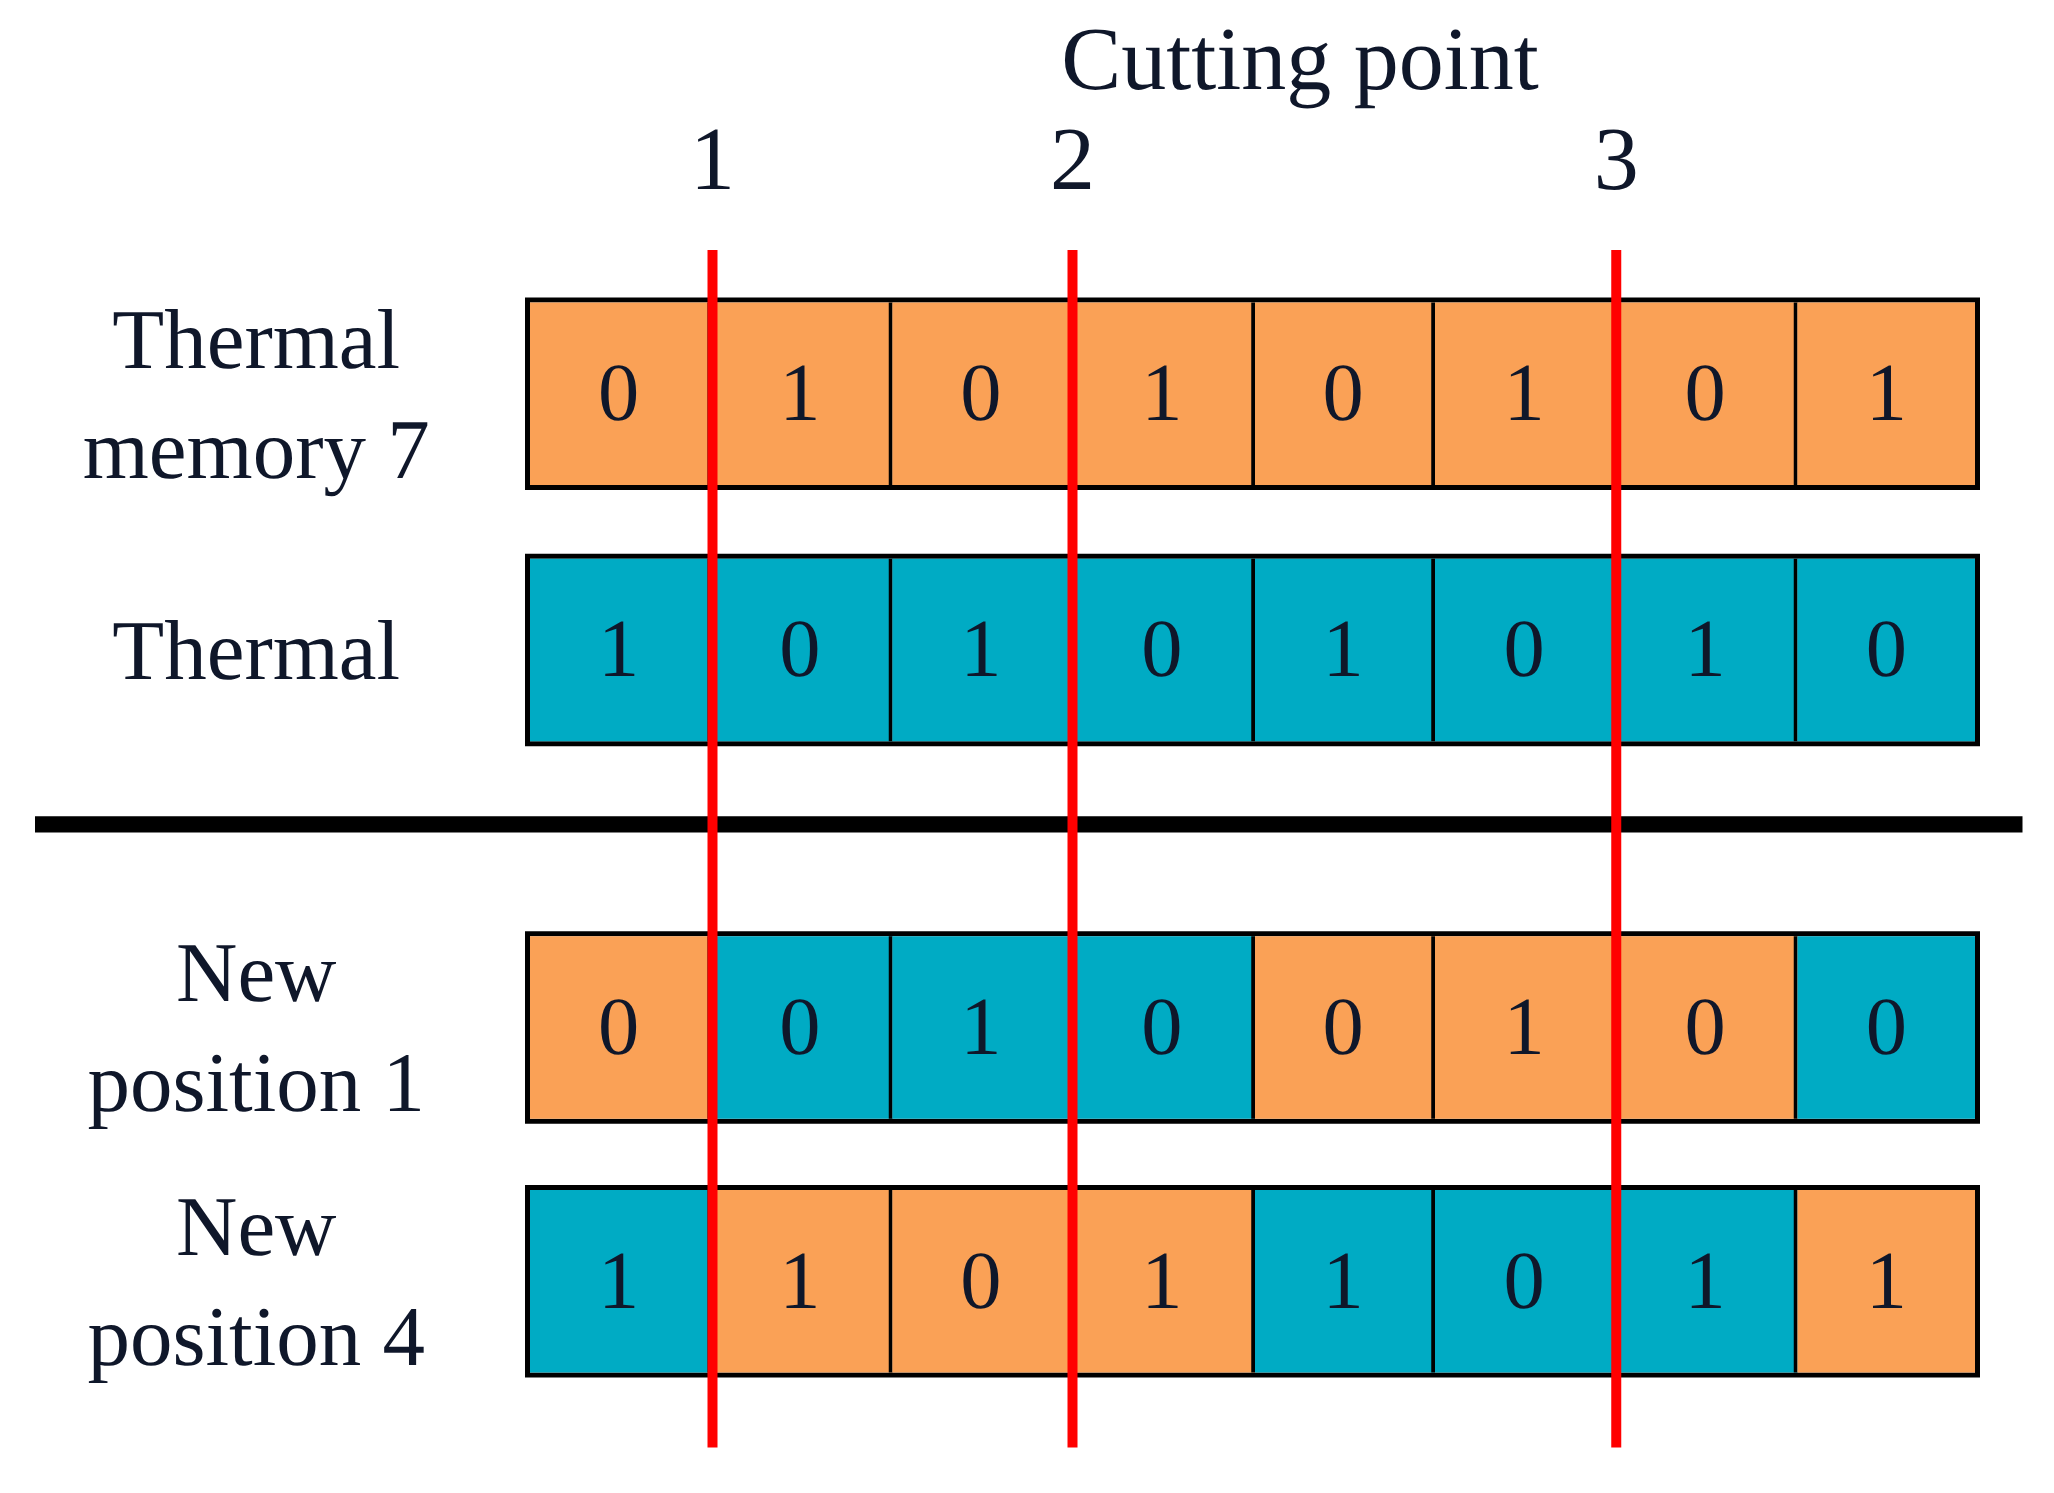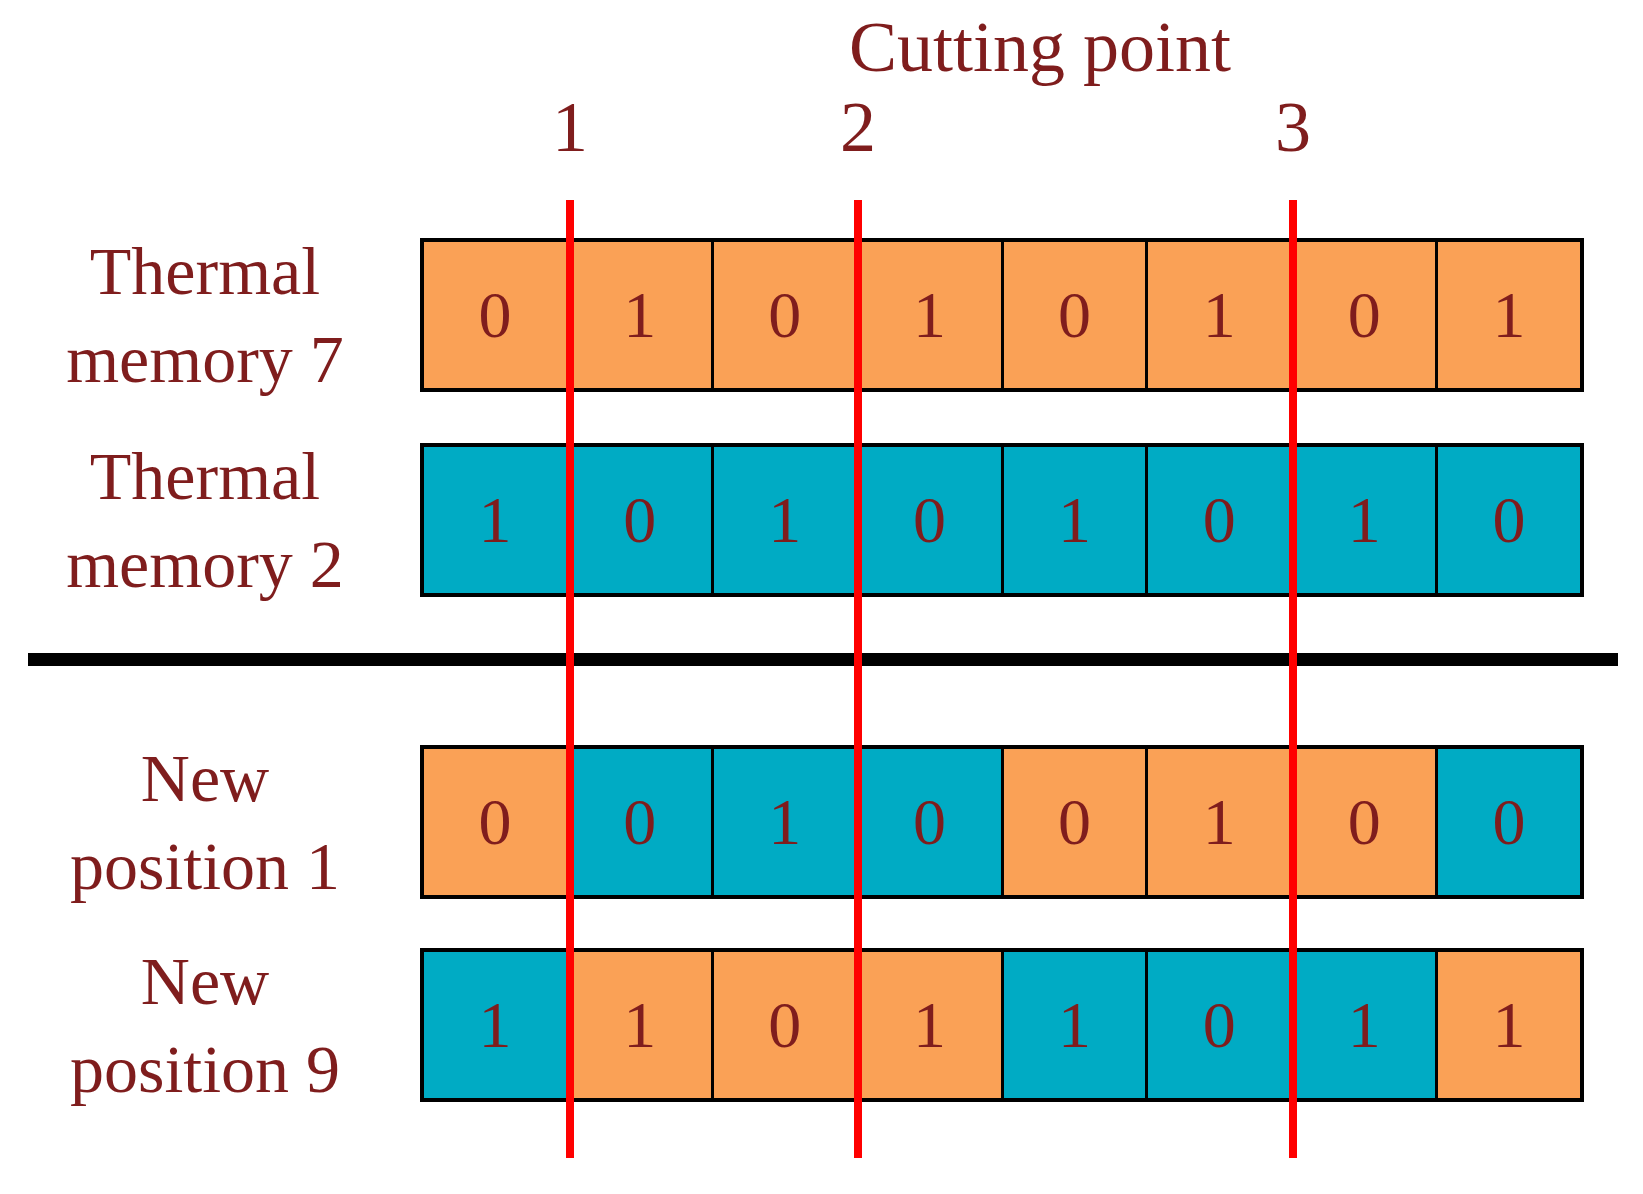--- a/index.html
+++ b/index.html
@@ -1,18 +1,18 @@
 <!DOCTYPE html>
 <html><head>
 <meta charset="utf-8">
 <style>
   html,body{margin:0;padding:0;background:#fff;}
   .canvas{
     position:relative;width:1643px;height:1194px;background:#FFFFFF;
-    font-family:"Liberation Serif","DejaVu Serif",serif;color:#7f1d1d;overflow:hidden;
+    font-family:"Liberation Serif","DejaVu Serif",serif;color:#0f172a;overflow:hidden;
   }
   .title{
     position:absolute;left:790px;top:8px;width:500px;text-align:center;
     font-size:72px;line-height:78px;white-space:nowrap;
   }
   .cut-label{
     position:absolute;top:88px;width:120px;text-align:center;
     font-size:72px;line-height:78px;
   }
   .cut-line{
@@ -57,21 +57,20 @@
         <div class="cell" style="background: rgb(250, 161, 86);">1</div>
         <div class="cell" style="background: rgb(250, 161, 86);">0</div>
         <div class="cell" style="background: rgb(250, 161, 86);">1</div>
         <div class="cell" style="background: rgb(250, 161, 86);">0</div>
         <div class="cell" style="background: rgb(250, 161, 86);">1</div>
         <div class="cell" style="background: rgb(250, 161, 86);">0</div>
         <div class="cell" style="background: rgb(250, 161, 86);">1</div>
       </div>
       <div class="row-label" style="top: 443px;">
         <div>Thermal</div>
-        <div>memory 2</div>
       </div>
       <div class="row" style="top: 443px;">
         <div class="cell" style="background: rgb(0, 171, 196);">1</div>
         <div class="cell" style="background: rgb(0, 171, 196);">0</div>
         <div class="cell" style="background: rgb(0, 171, 196);">1</div>
         <div class="cell" style="background: rgb(0, 171, 196);">0</div>
         <div class="cell" style="background: rgb(0, 171, 196);">1</div>
         <div class="cell" style="background: rgb(0, 171, 196);">0</div>
         <div class="cell" style="background: rgb(0, 171, 196);">1</div>
         <div class="cell" style="background: rgb(0, 171, 196);">0</div>
@@ -85,21 +84,21 @@
         <div class="cell" style="background: rgb(0, 171, 196);">0</div>
         <div class="cell" style="background: rgb(0, 171, 196);">1</div>
         <div class="cell" style="background: rgb(0, 171, 196);">0</div>
         <div class="cell" style="background: rgb(250, 161, 86);">0</div>
         <div class="cell" style="background: rgb(250, 161, 86);">1</div>
         <div class="cell" style="background: rgb(250, 161, 86);">0</div>
         <div class="cell" style="background: rgb(0, 171, 196);">0</div>
       </div>
       <div class="row-label" style="top: 948px;">
         <div>New</div>
-        <div>position 9</div>
+        <div>position 4</div>
       </div>
       <div class="row" style="top: 948px;">
         <div class="cell" style="background: rgb(0, 171, 196);">1</div>
         <div class="cell" style="background: rgb(250, 161, 86);">1</div>
         <div class="cell" style="background: rgb(250, 161, 86);">0</div>
         <div class="cell" style="background: rgb(250, 161, 86);">1</div>
         <div class="cell" style="background: rgb(0, 171, 196);">1</div>
         <div class="cell" style="background: rgb(0, 171, 196);">0</div>
         <div class="cell" style="background: rgb(0, 171, 196);">1</div>
         <div class="cell" style="background: rgb(250, 161, 86);">1</div>

